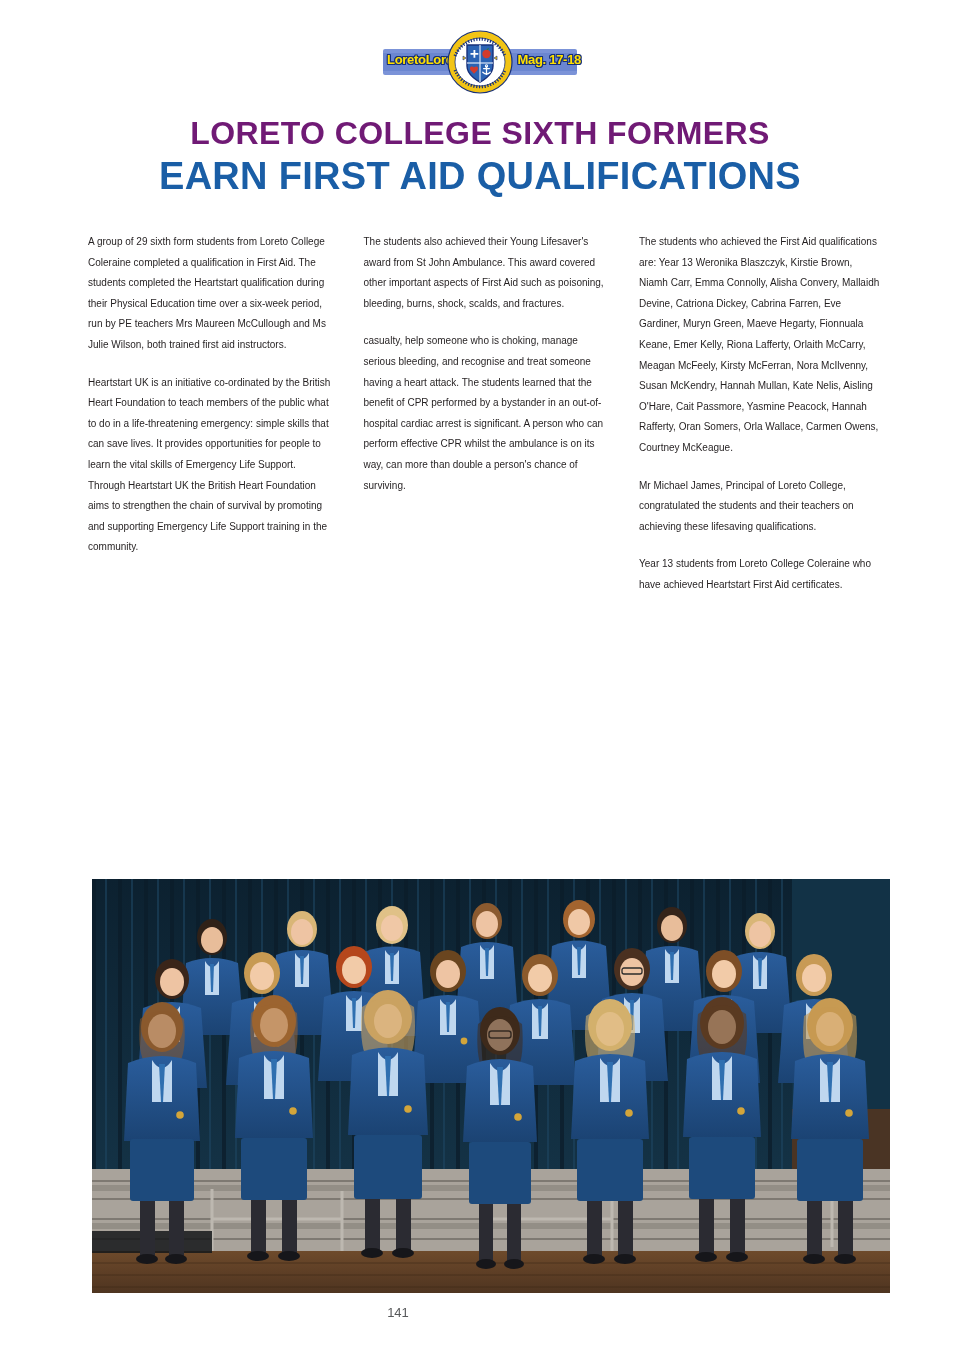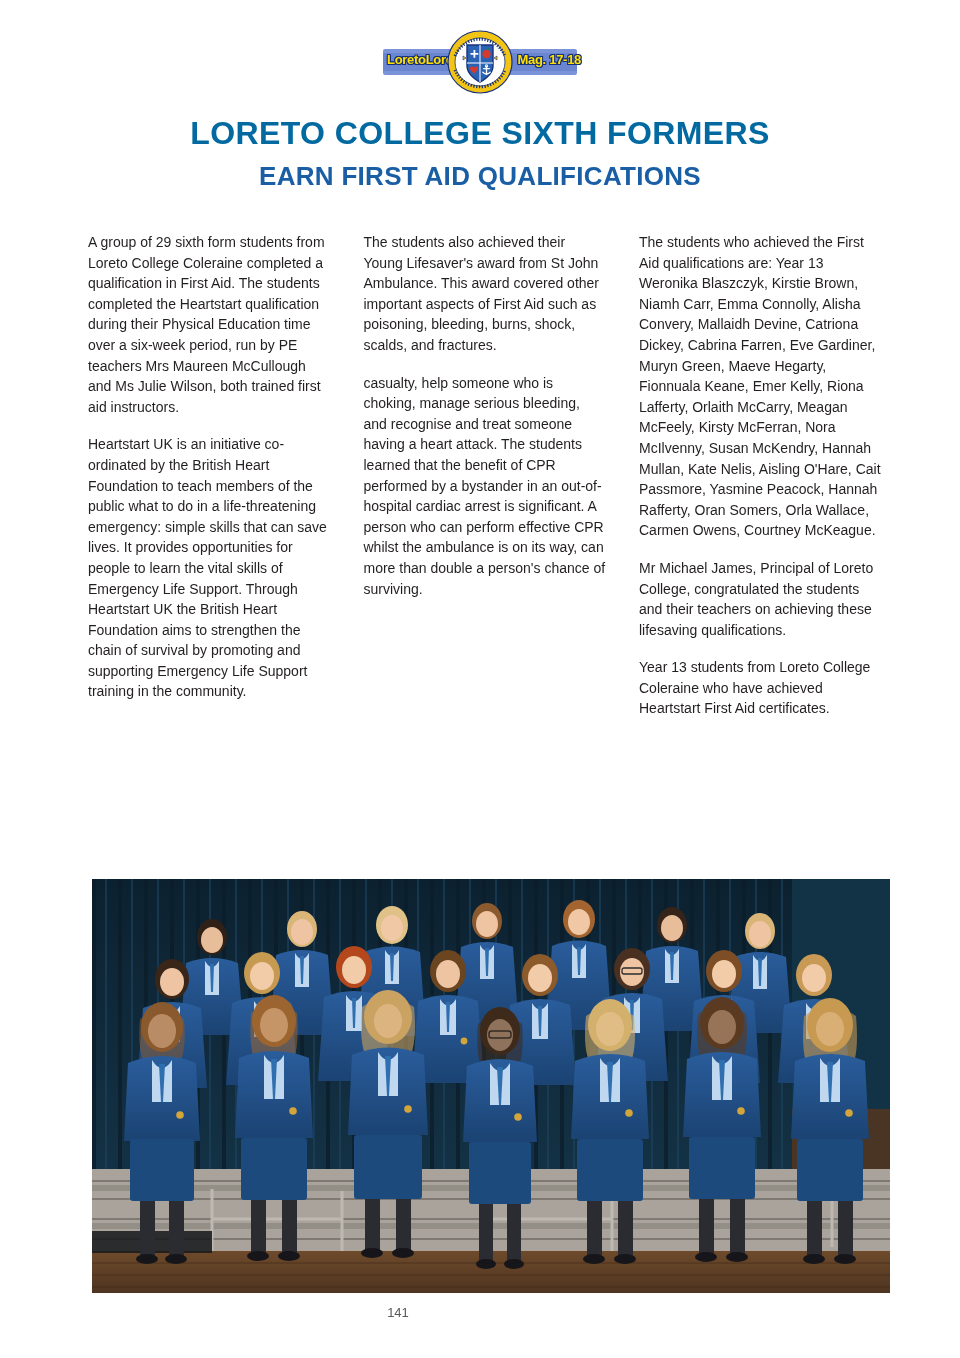--- a/index.html
+++ b/index.html
@@ -74,28 +74,28 @@
     left: 0;
     top: 113px;
     width: 960px;
     text-align: center;
   }
   .headline-line1 {
     font-family: "Liberation Sans", sans-serif;
     font-weight: bold;
     font-size: 32px;
     letter-spacing: 0.4px;
-    color: #0369a1;
+    color: #701a75;
     line-height: 40px;
     margin: 0;
   }
   .headline-line2 {
     font-family: "Liberation Sans", sans-serif;
     font-weight: bold;
-    font-size: 26px;
+    font-size: 38px;
     letter-spacing: 0.3px;
     color: #1a5ea6;
     line-height: 46px;
     margin: 0;
   }
 
   
   .columns {
     position: absolute;
     left: 88px;
@@ -103,21 +103,21 @@
     width: 794px;
     display: flex;
     justify-content: space-between;
   }
   .column {
     width: 243px;
   }
   .column p {
     margin: 0 0 17px 0;
     font-family: "Liberation Sans", sans-serif;
-    font-size: 14px;
+    font-size: 10px;
     line-height: 20.6px;
     color: #231f20;
     text-align: left;
   }
   .column p:last-child { margin-bottom: 0; }
 
   
   .photo {
     position: absolute;
     left: 92px;

